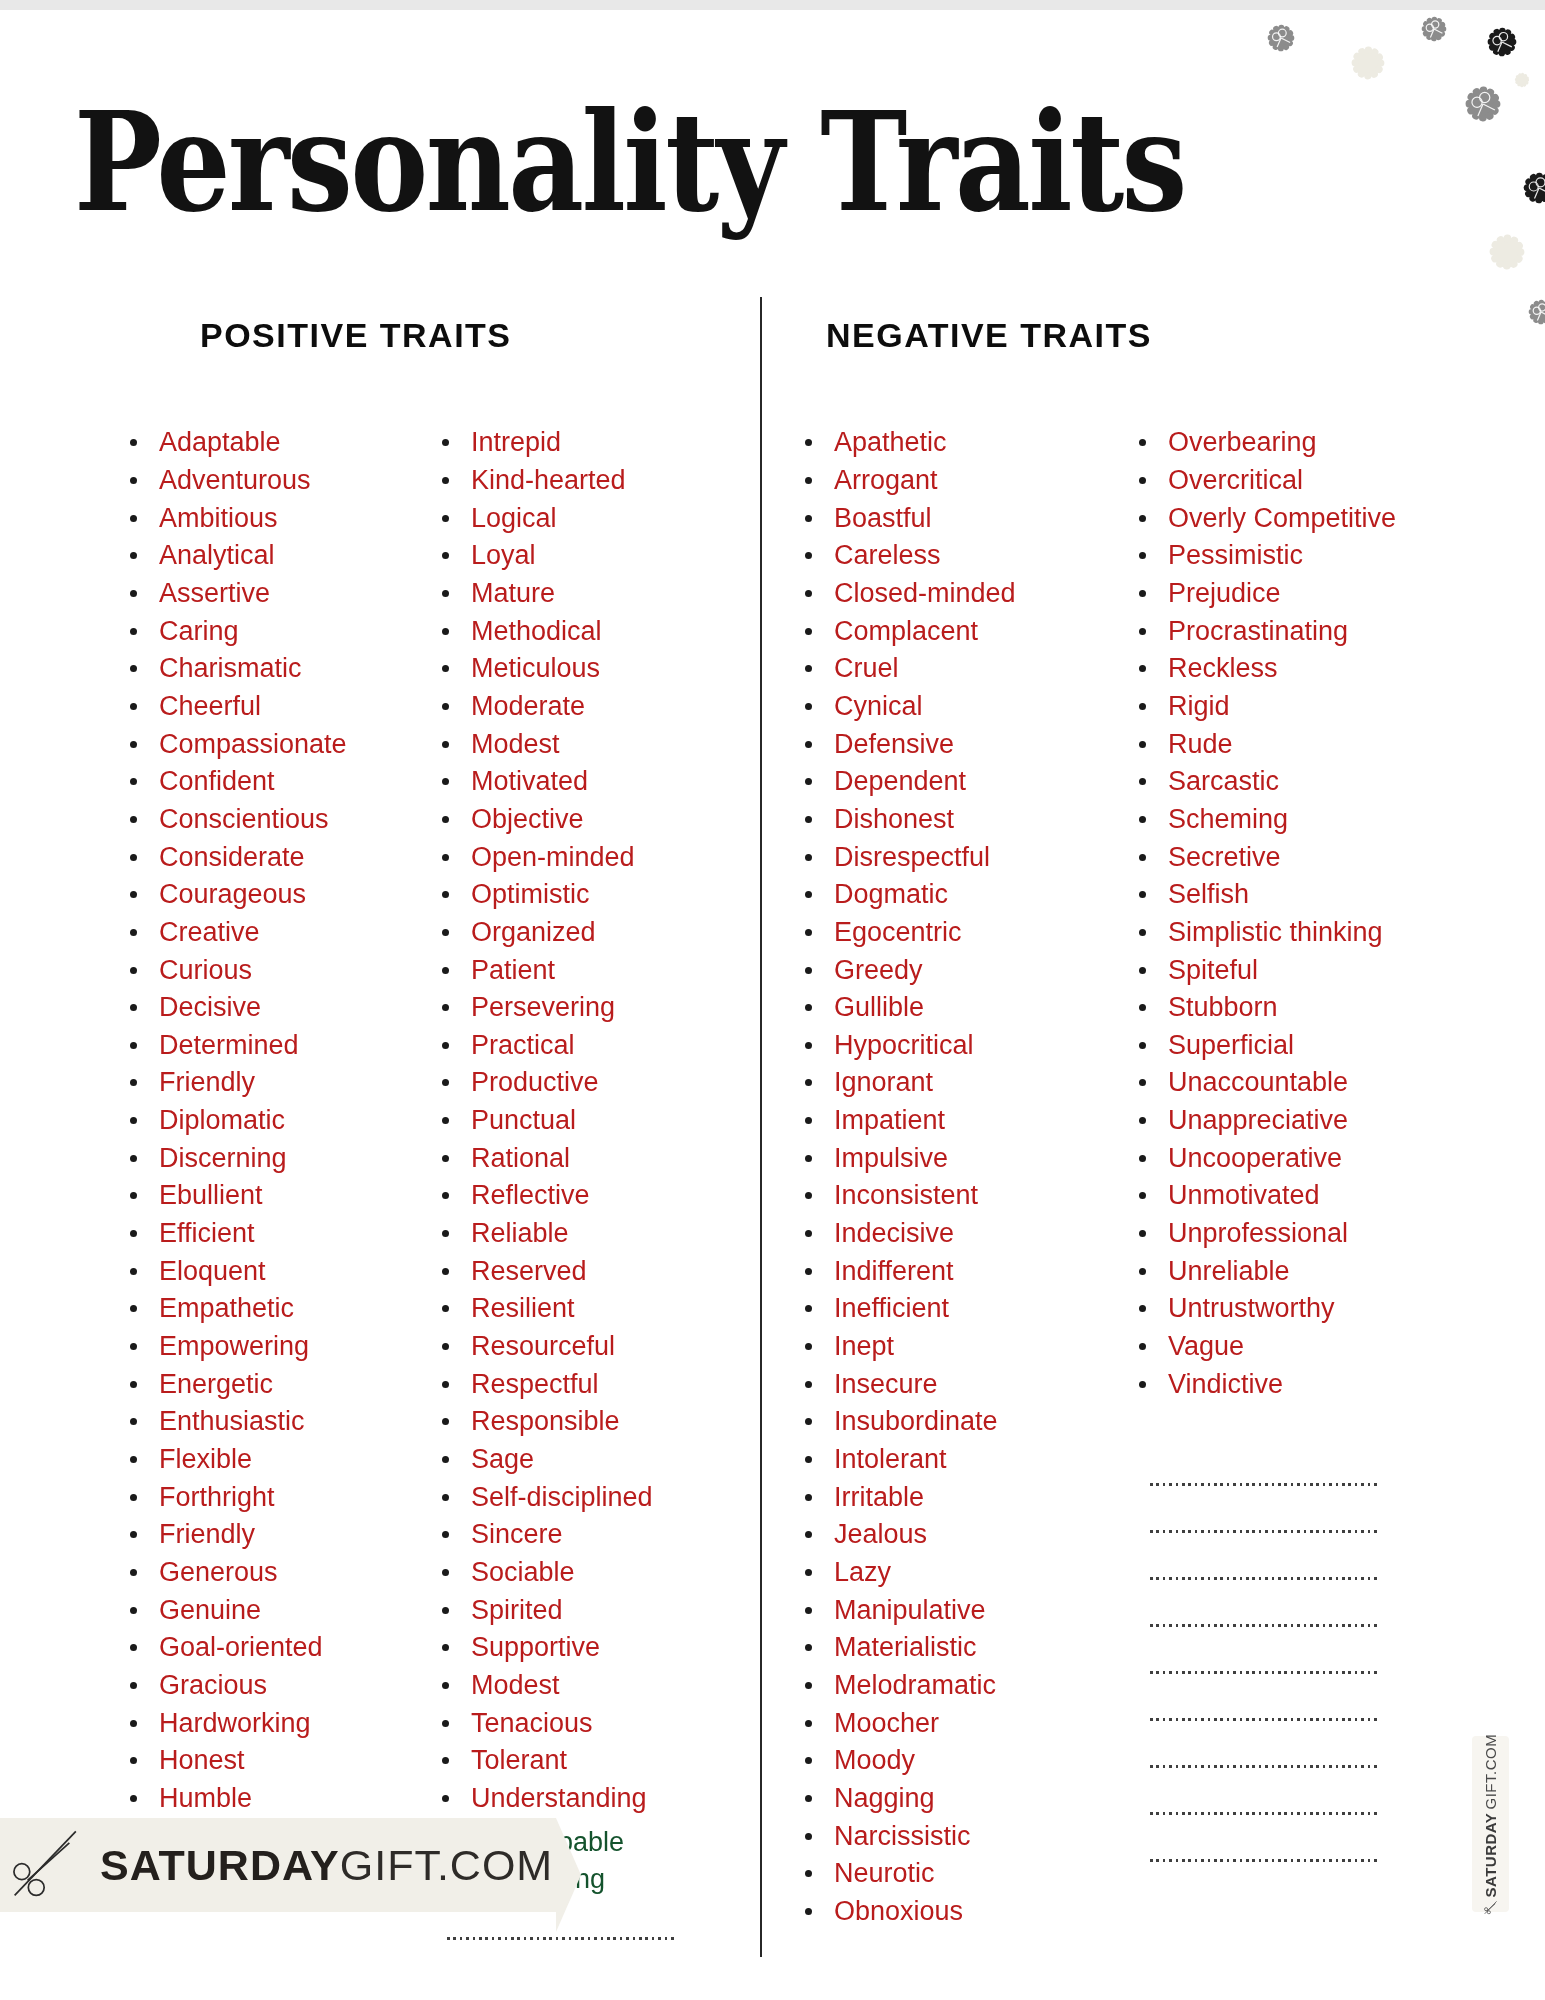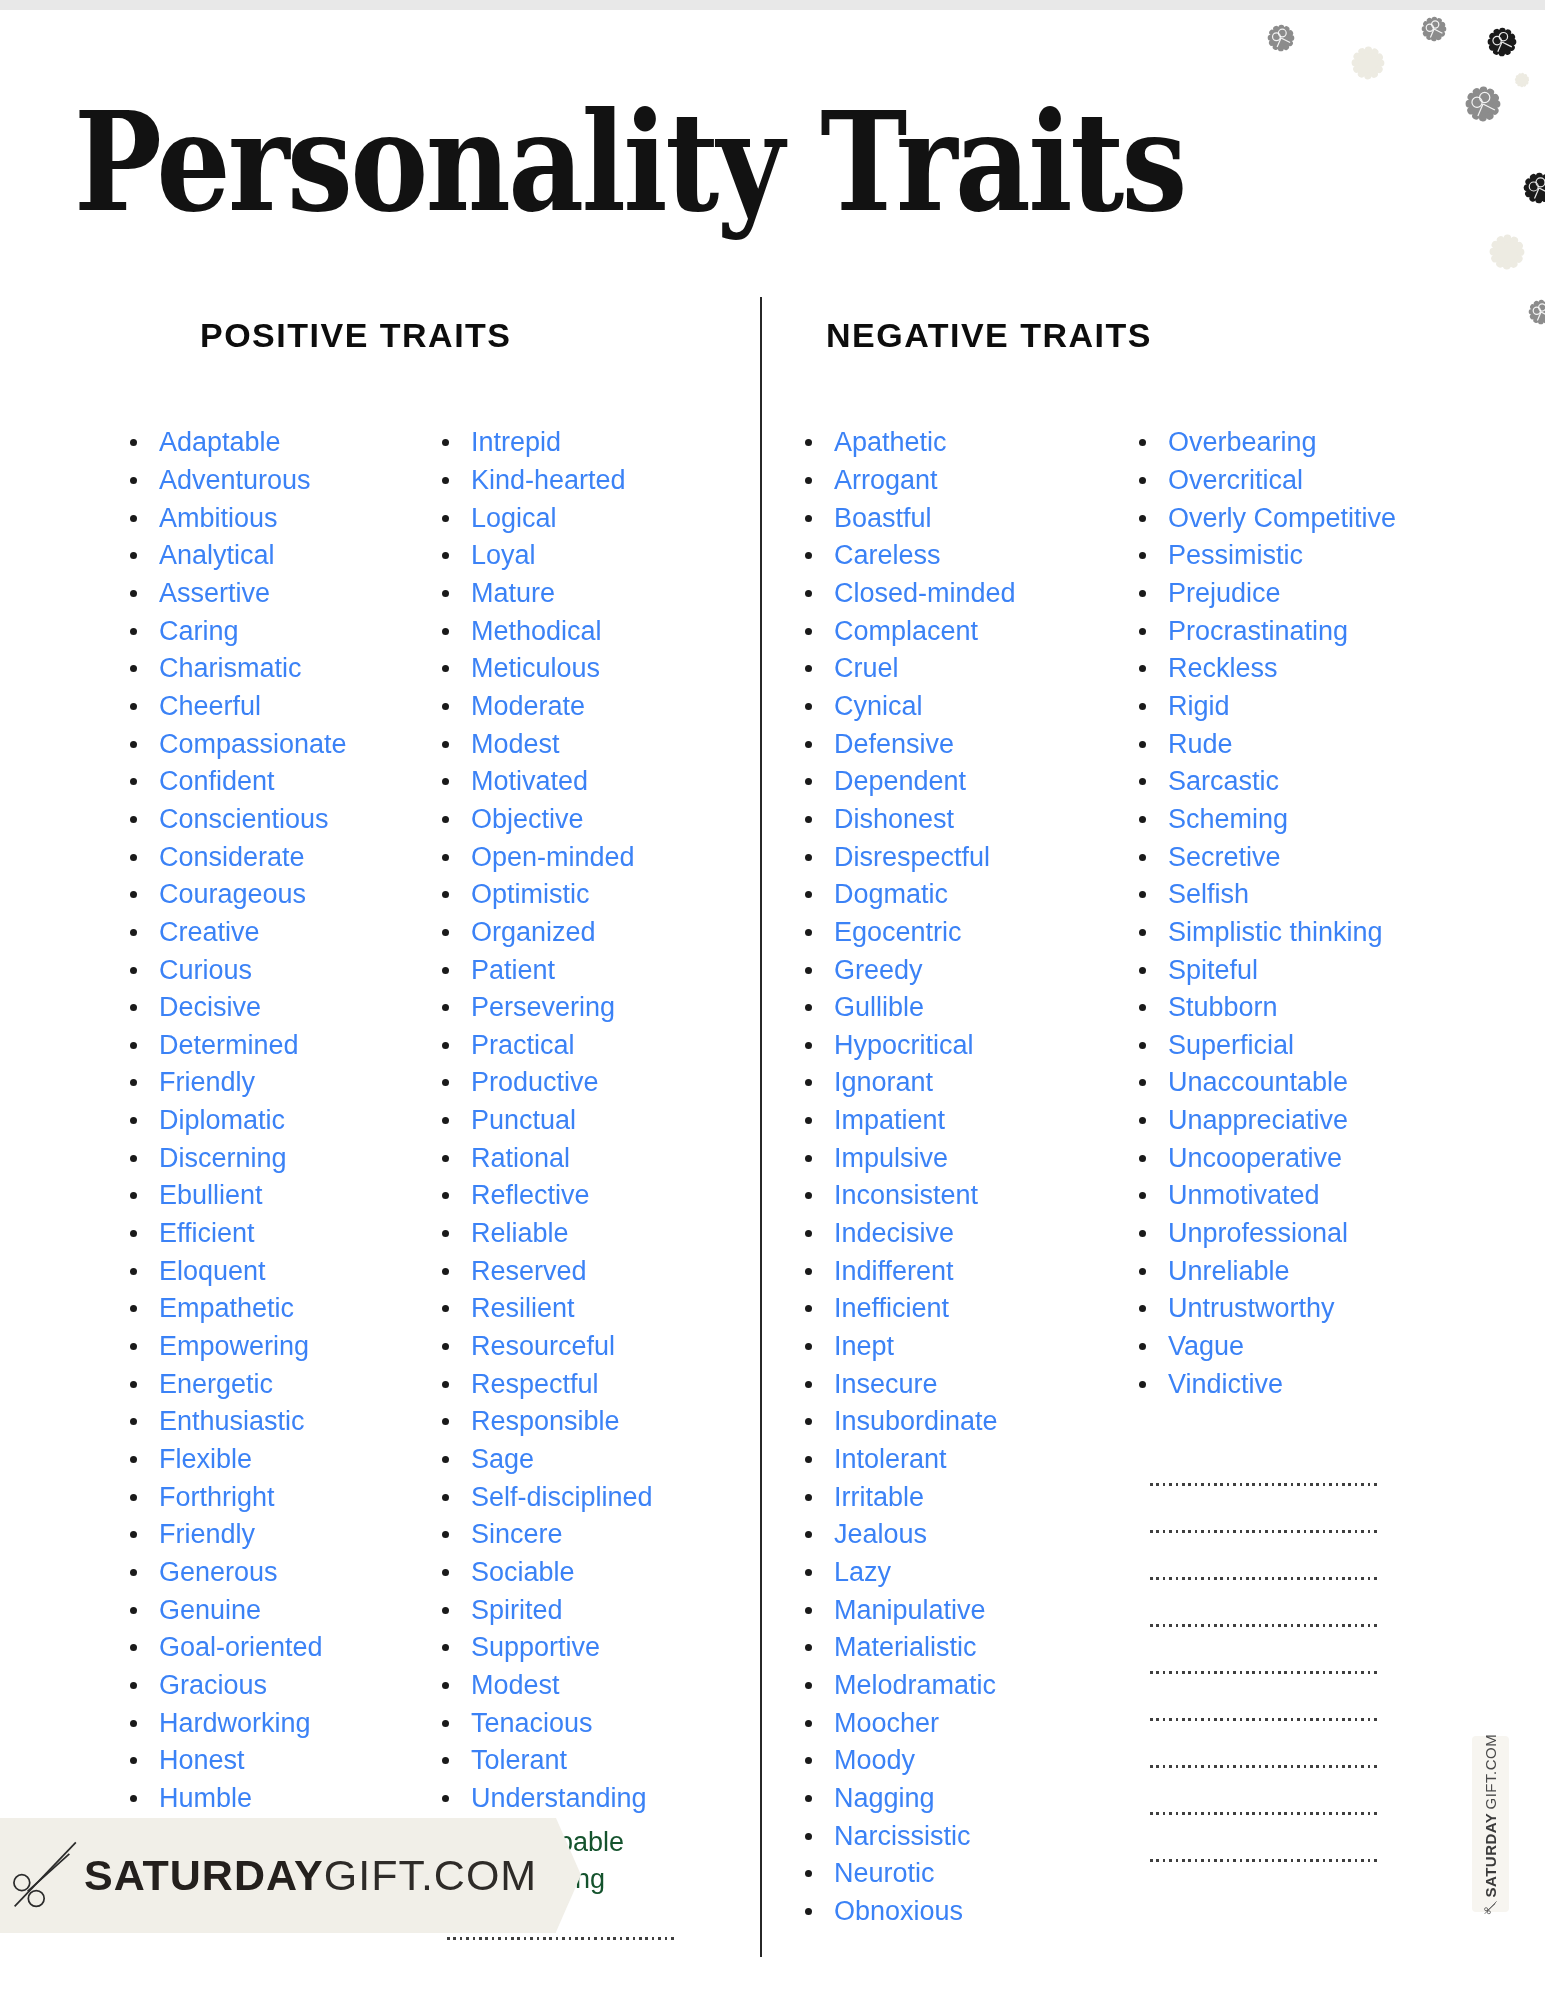--- a/index.html
+++ b/index.html
@@ -20,21 +20,21 @@
     white-space:nowrap;
   }
   .col-header.pos{ left:200px; }
   .col-header.neg{ left:826px; }
   .divider{
     position:absolute; left:760px; top:287px; width:2px; height:1660px;
     background:#272727;
   }
   ul.trait-list{
     position:absolute; top:414px; margin:0; padding:0; list-style:none;
-    font-size:27px; color:#3b82f6;
+    font-size:27px; color:#b91c1c;
   }
   ul.trait-list li{
     height:37.66px; display:flex; align-items:center; white-space:nowrap;
   }
   ul.trait-list li::before{
     content:""; width:7px; height:7px; border-radius:50%;
     background:#1a1a1a; margin-right:22px; flex:none;
   }
   .list-pos-a{ left:130px; }
   .list-pos-b{ left:442px; }
@@ -52,23 +52,24 @@
   }
   .lines-neg{
     position:absolute; left:1150px; top:1472px;
     display:flex; flex-direction:column; gap:43px;
   }
   .lines-pos{
     position:absolute; left:447px; top:1926px;
     display:flex; flex-direction:column; gap:43px;
   }
   .wm-box{
-    position:absolute; left:0; top:1808px; width:556px; height:115px;
+    position:absolute; left:0; top:1808px; width:556px; height:94px;
     background:#f1efe8; display:flex; align-items:center; padding-left:6px;
     box-sizing:border-box;
+    gap:16px;
   }
   .wm-arrow{
     position:absolute; left:556px; top:1808px; width:0; height:0;
     border-top:57.5px solid transparent; border-bottom:57.5px solid transparent;
     border-left:25px solid #f1efe8;
   }
   .wm-text{ font-size:43px; letter-spacing:1px; white-space:nowrap; margin-left:6px; color:#24201d; }
   .wm-text .bold{ font-weight:bold; }
   .wm-text .light{ font-weight:normal; color:#2e2b28; }
   .side-tag{

